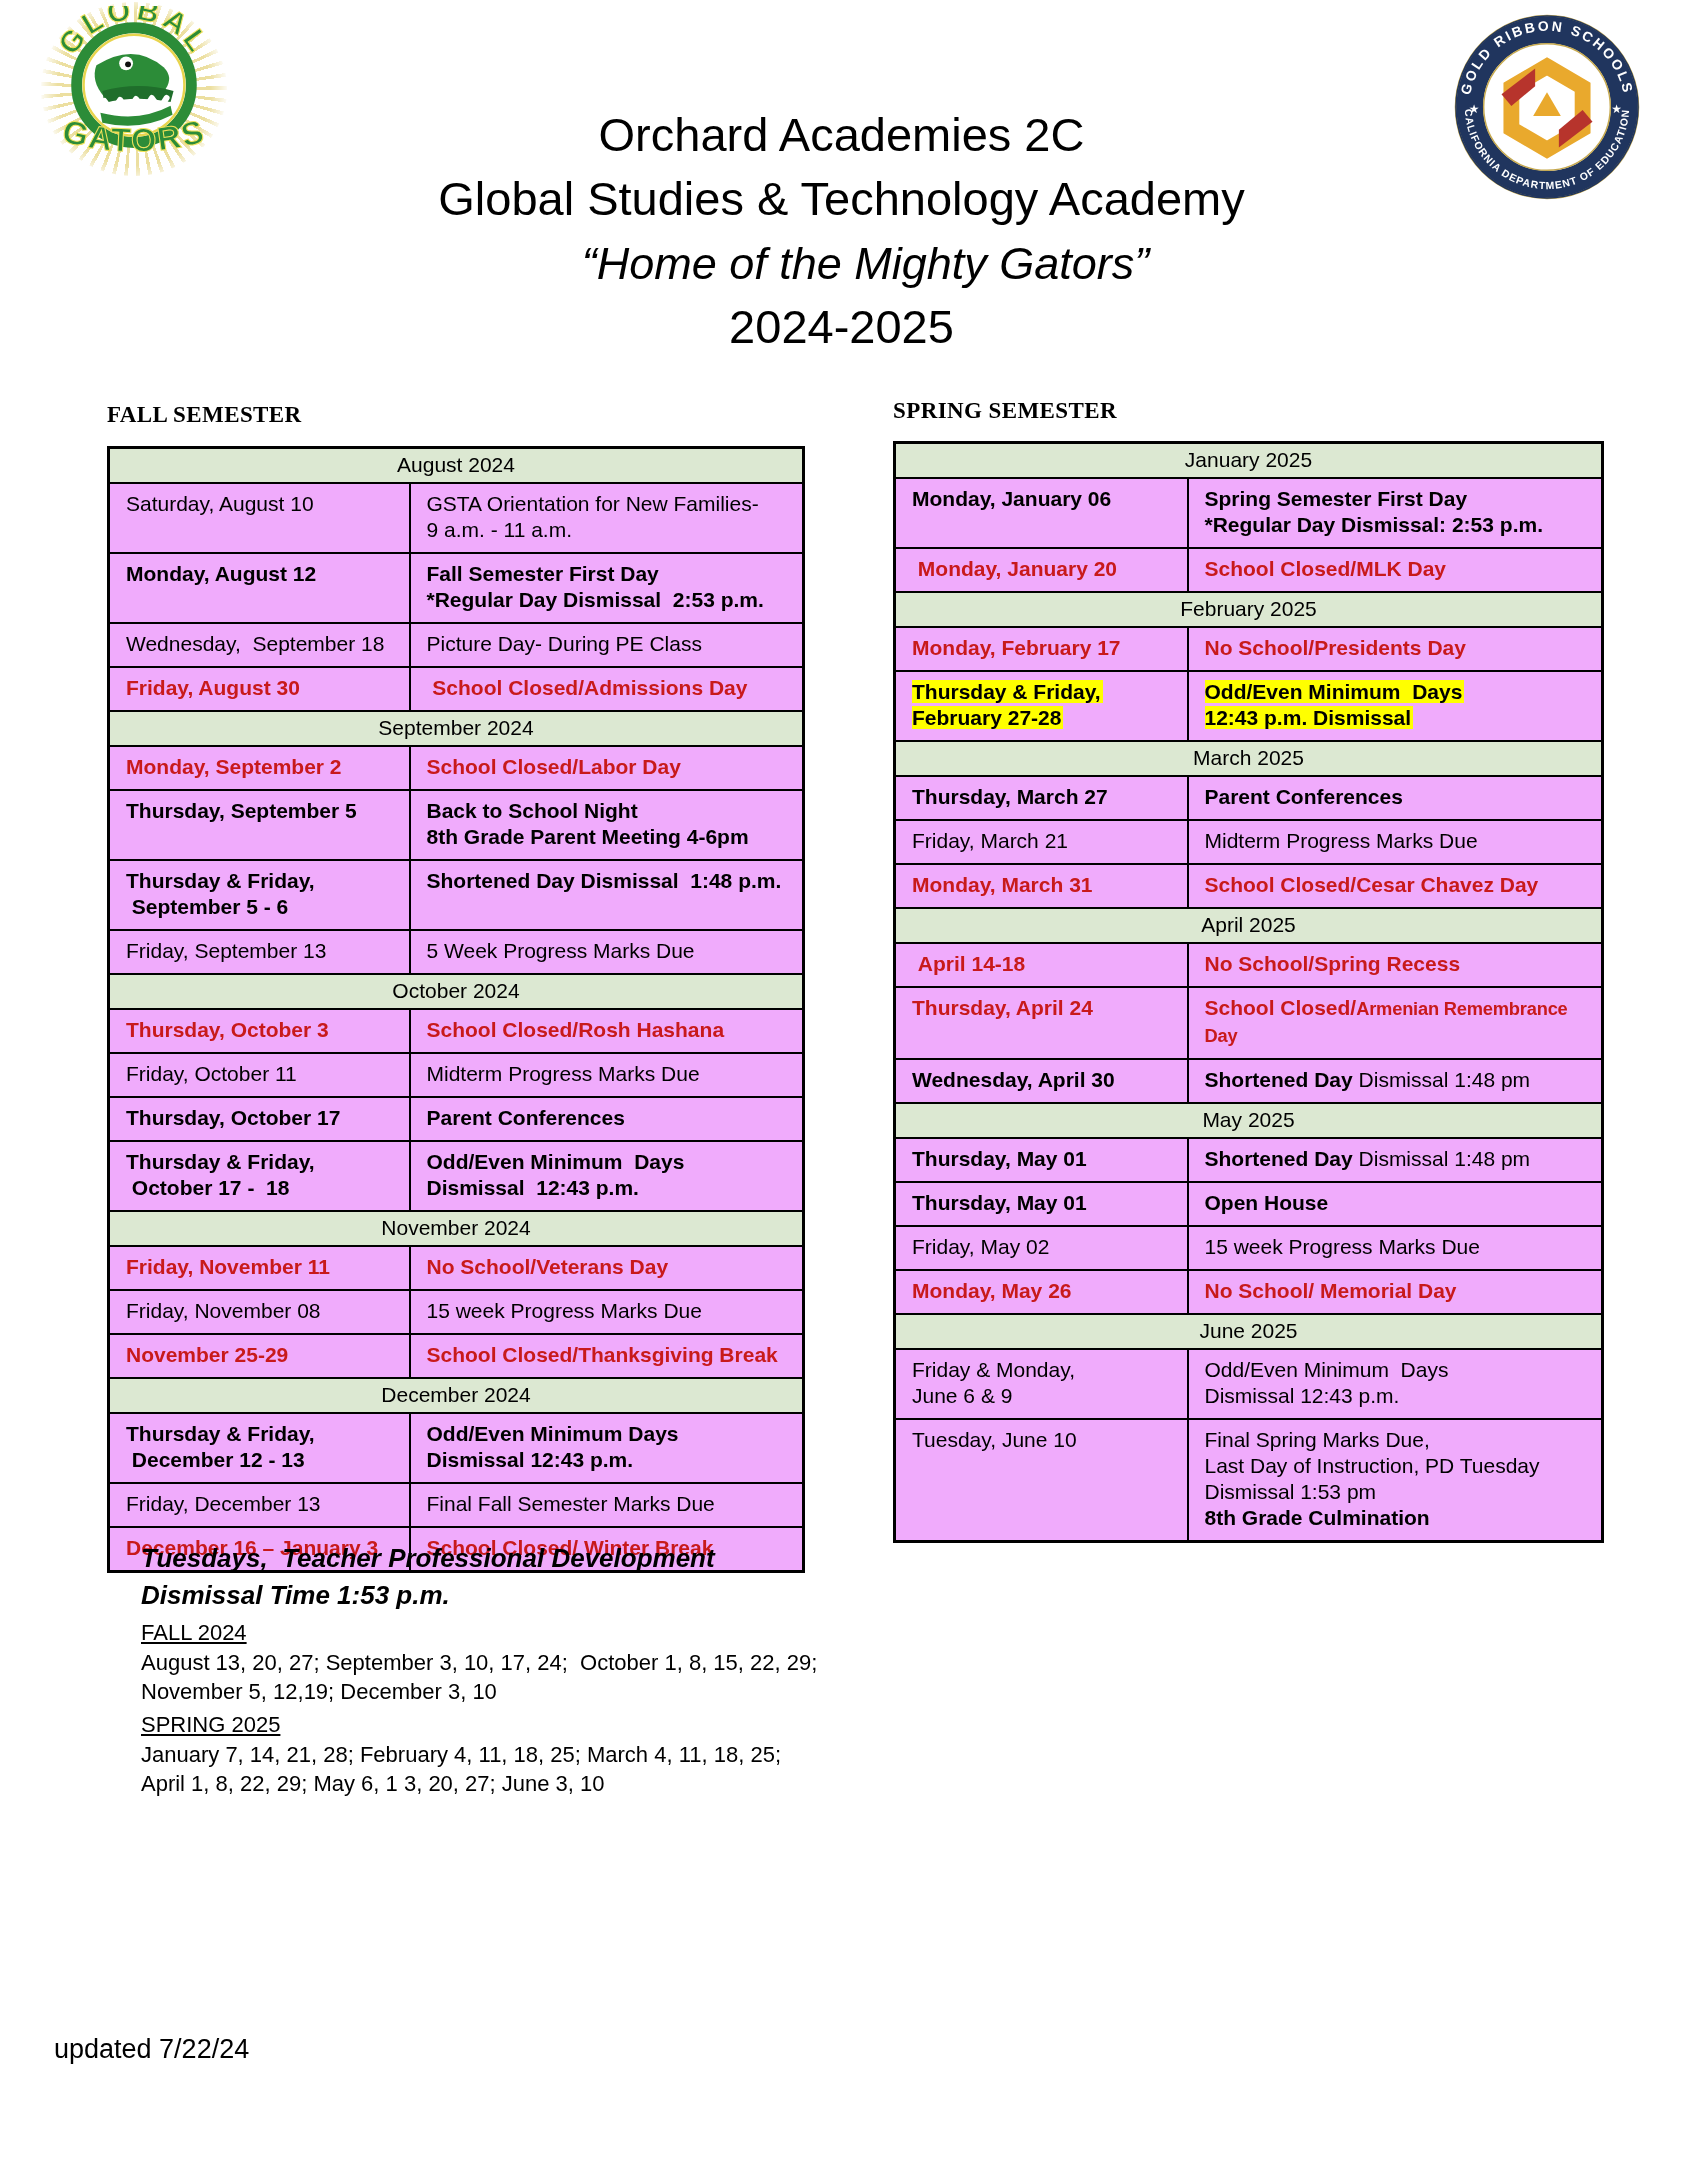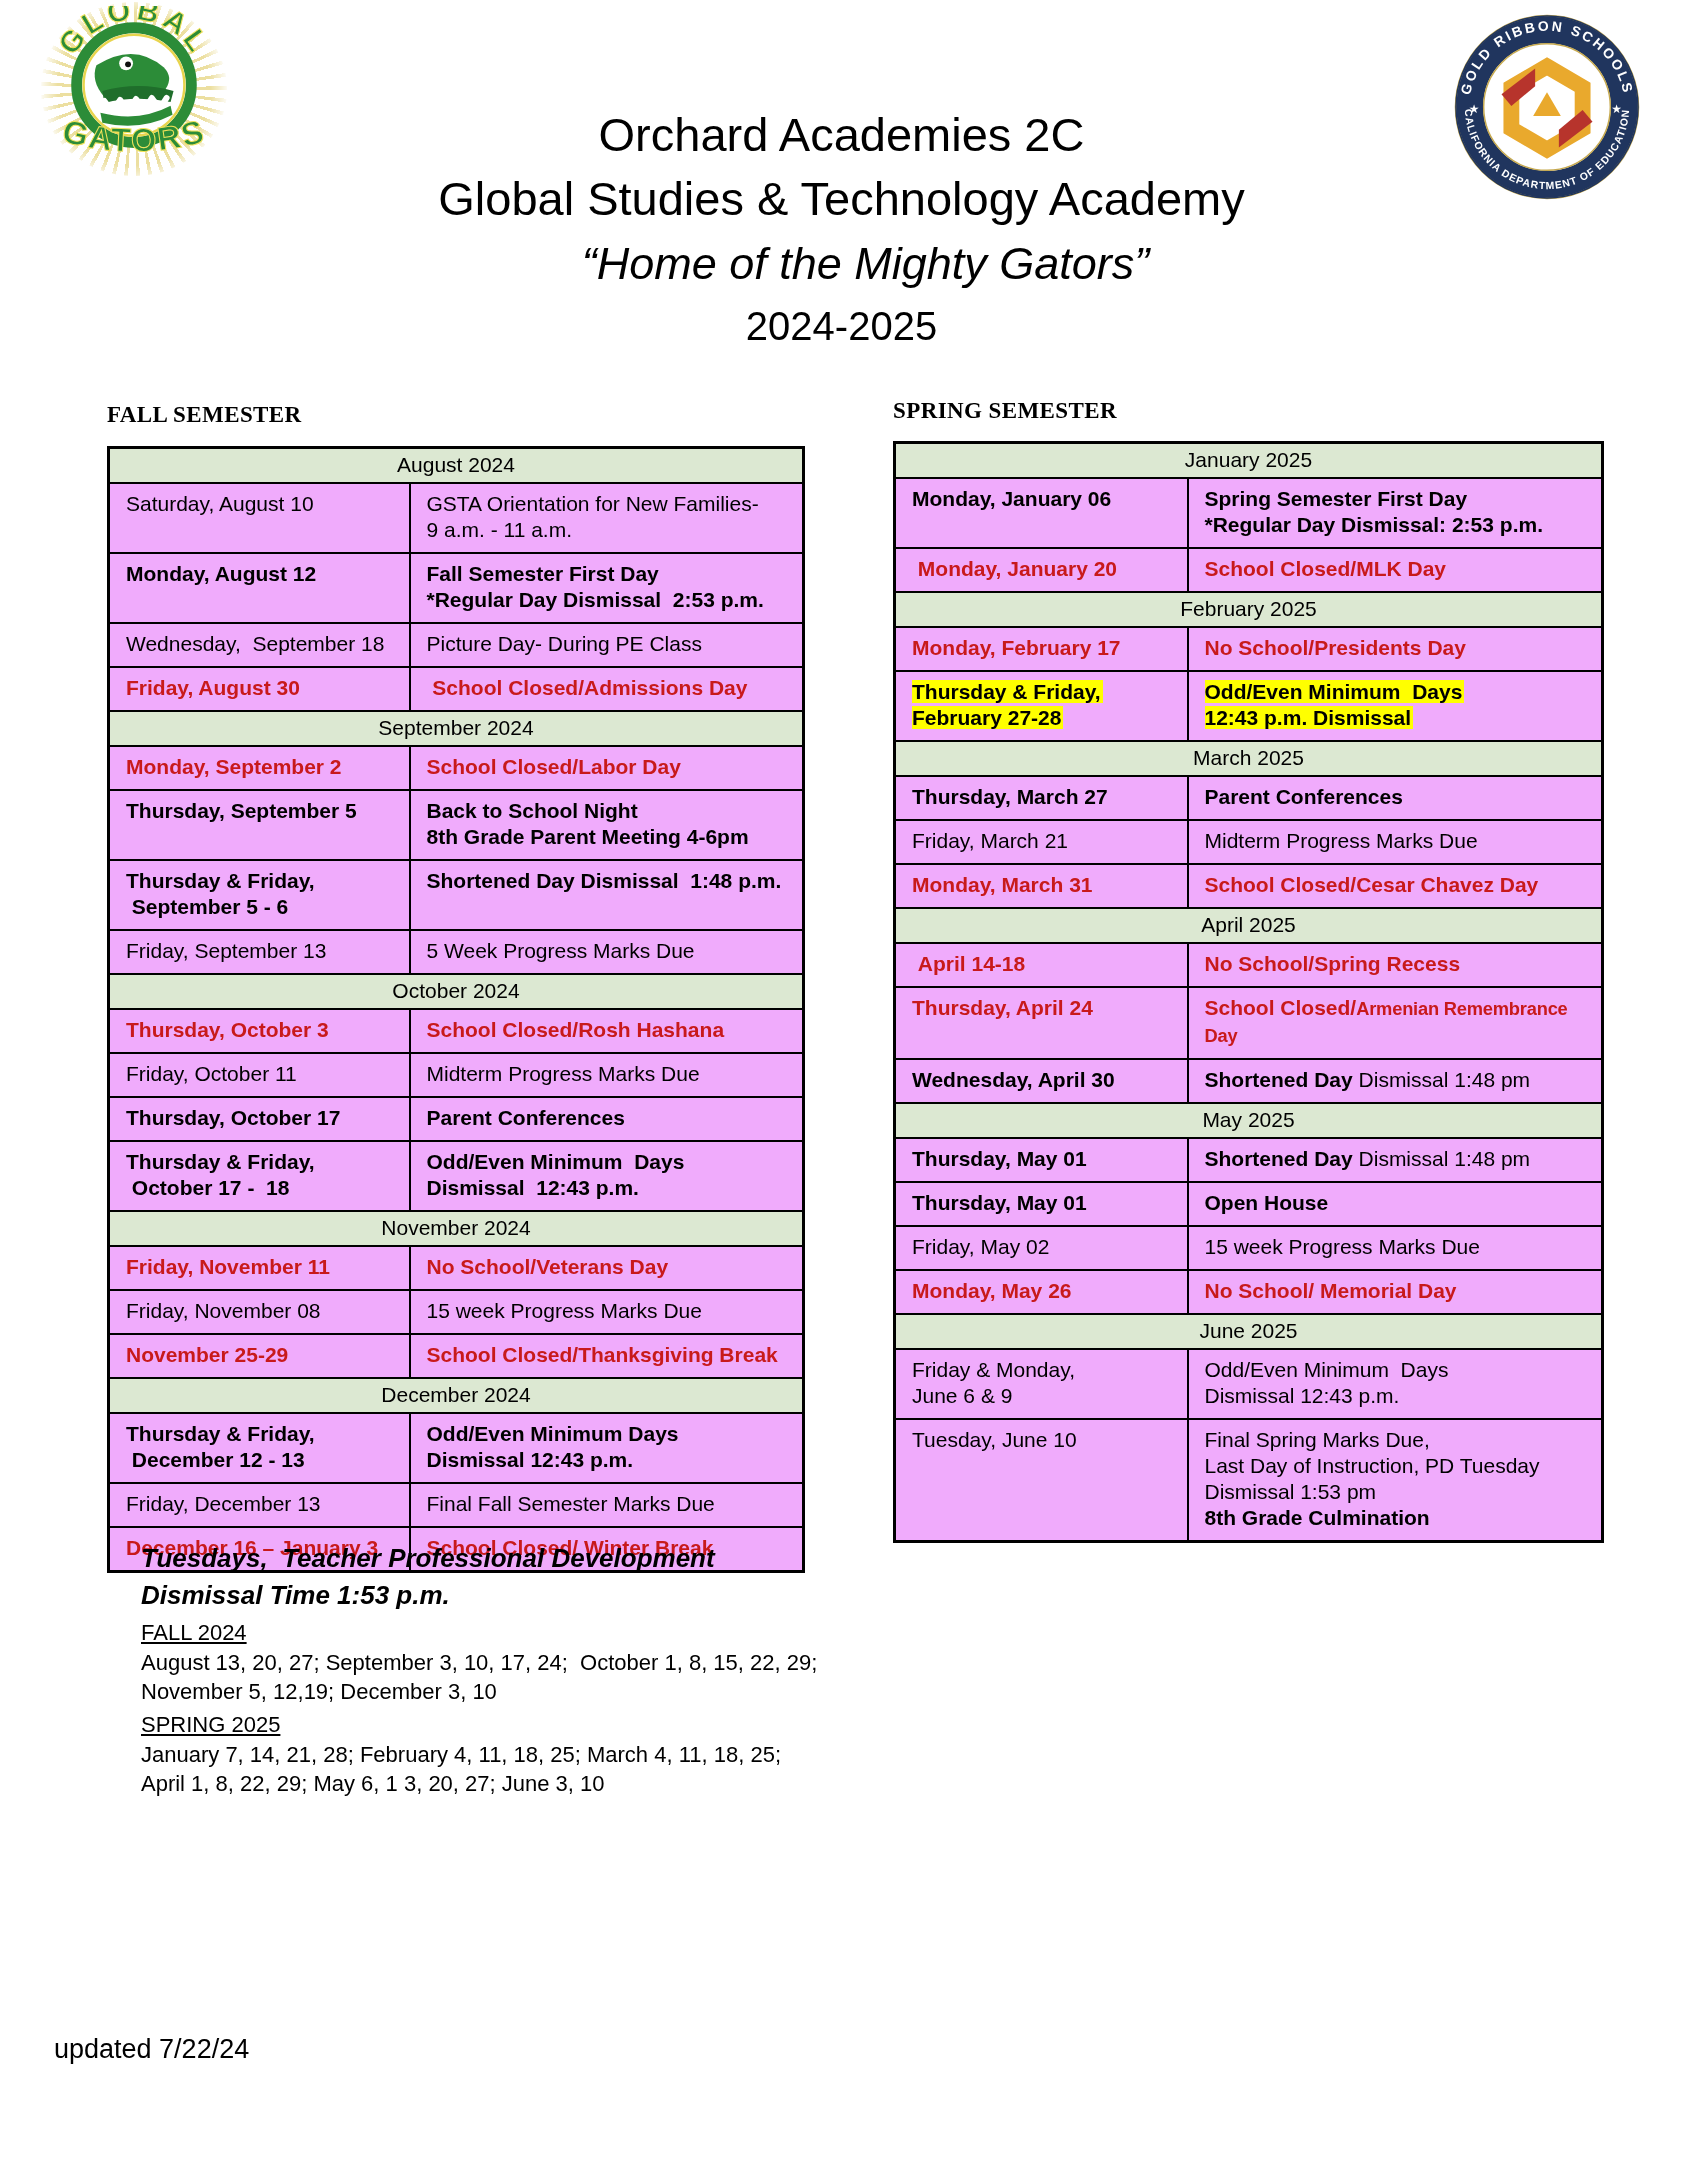--- a/index.html
+++ b/index.html
@@ -5,21 +5,21 @@
   html,body{margin:0;padding:0;}
   body{
     width:1683px;height:2178px;position:relative;background:#fff;
     font-family:"Liberation Sans",sans-serif;color:#000;overflow:hidden;
   }
   
   .title-block{position:absolute;left:0;top:103px;width:1683px;text-align:center;}
   .t1{font-size:47px;line-height:63px;}
   .t2{font-size:47px;line-height:65px;}
   .motto{font-size:45px;line-height:65px;font-style:italic;padding-left:48px;}
-  .year{font-size:40px;line-height:61px;}
+  .year{font-size:47px;line-height:61px;}
 
   .gator-logo{position:absolute;left:45px;top:6px;width:178px;height:166px;}
   .gator-burst{position:absolute;inset:-4px;border-radius:50%;
     background:
       radial-gradient(circle,rgba(255,255,255,0) 0 60%,#fff 75%),
       repeating-conic-gradient(#ecdfa0 0deg 2.5deg,#ffffff 2.5deg 8deg);}
   .gator-logo svg{position:absolute;inset:0;}
   .seal{position:absolute;left:1453px;top:12px;width:188px;height:190px;}
 
   

